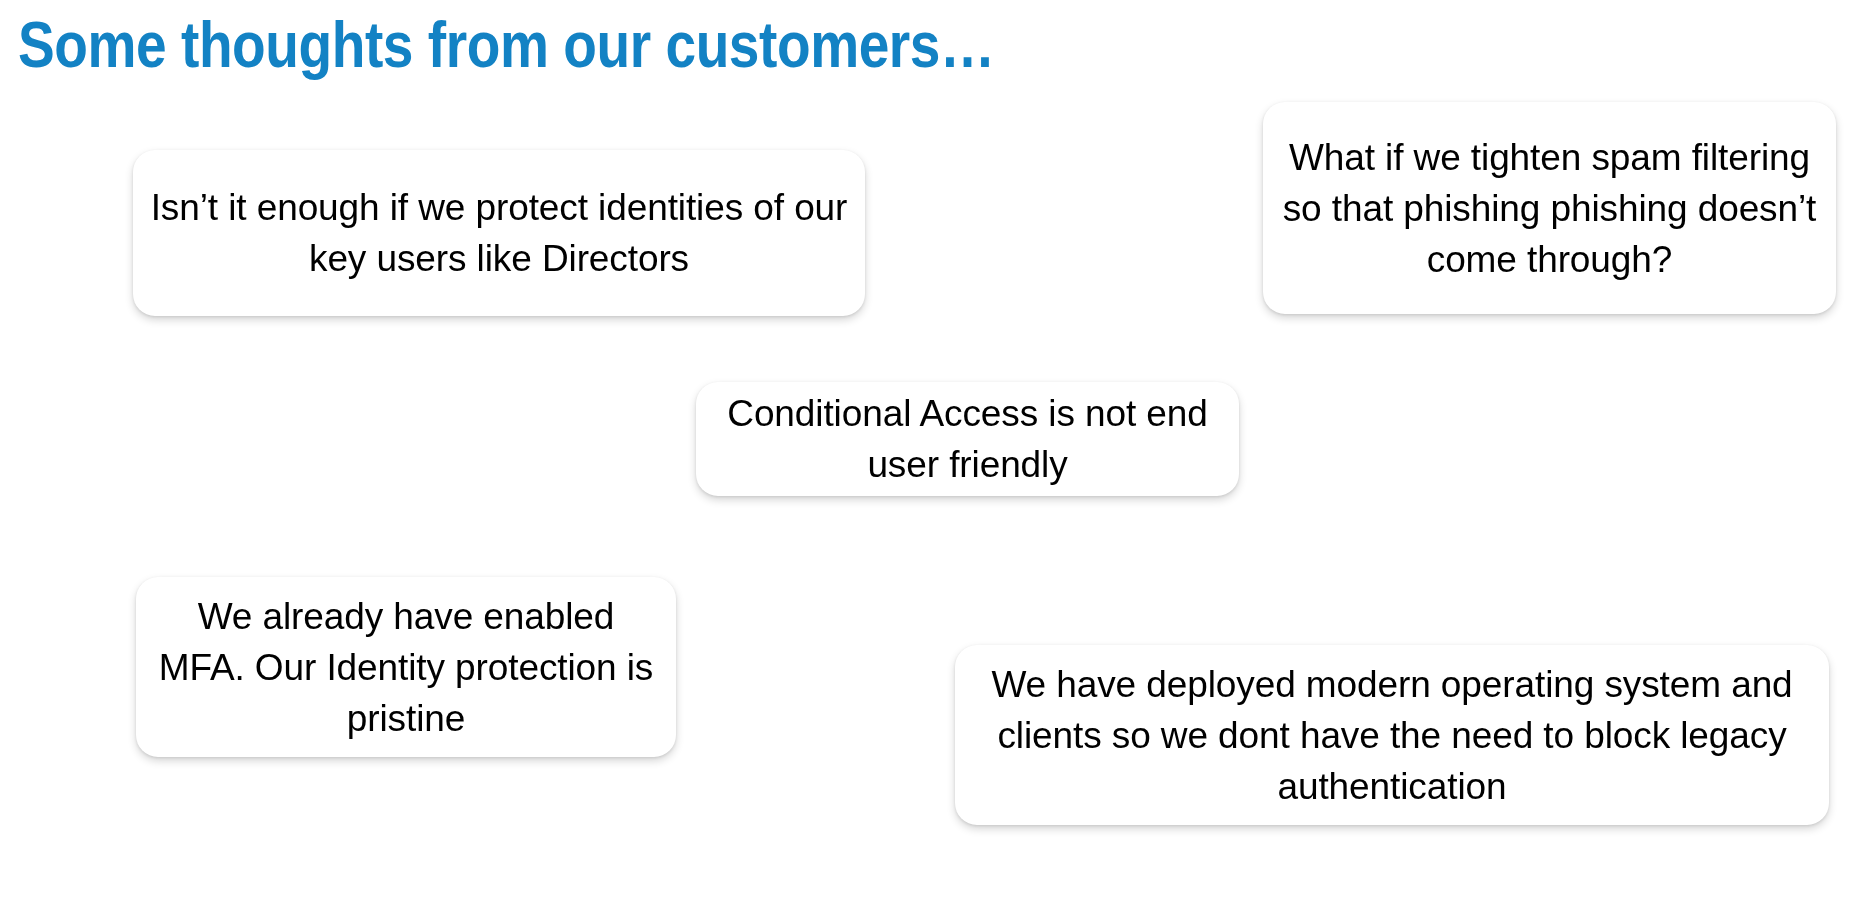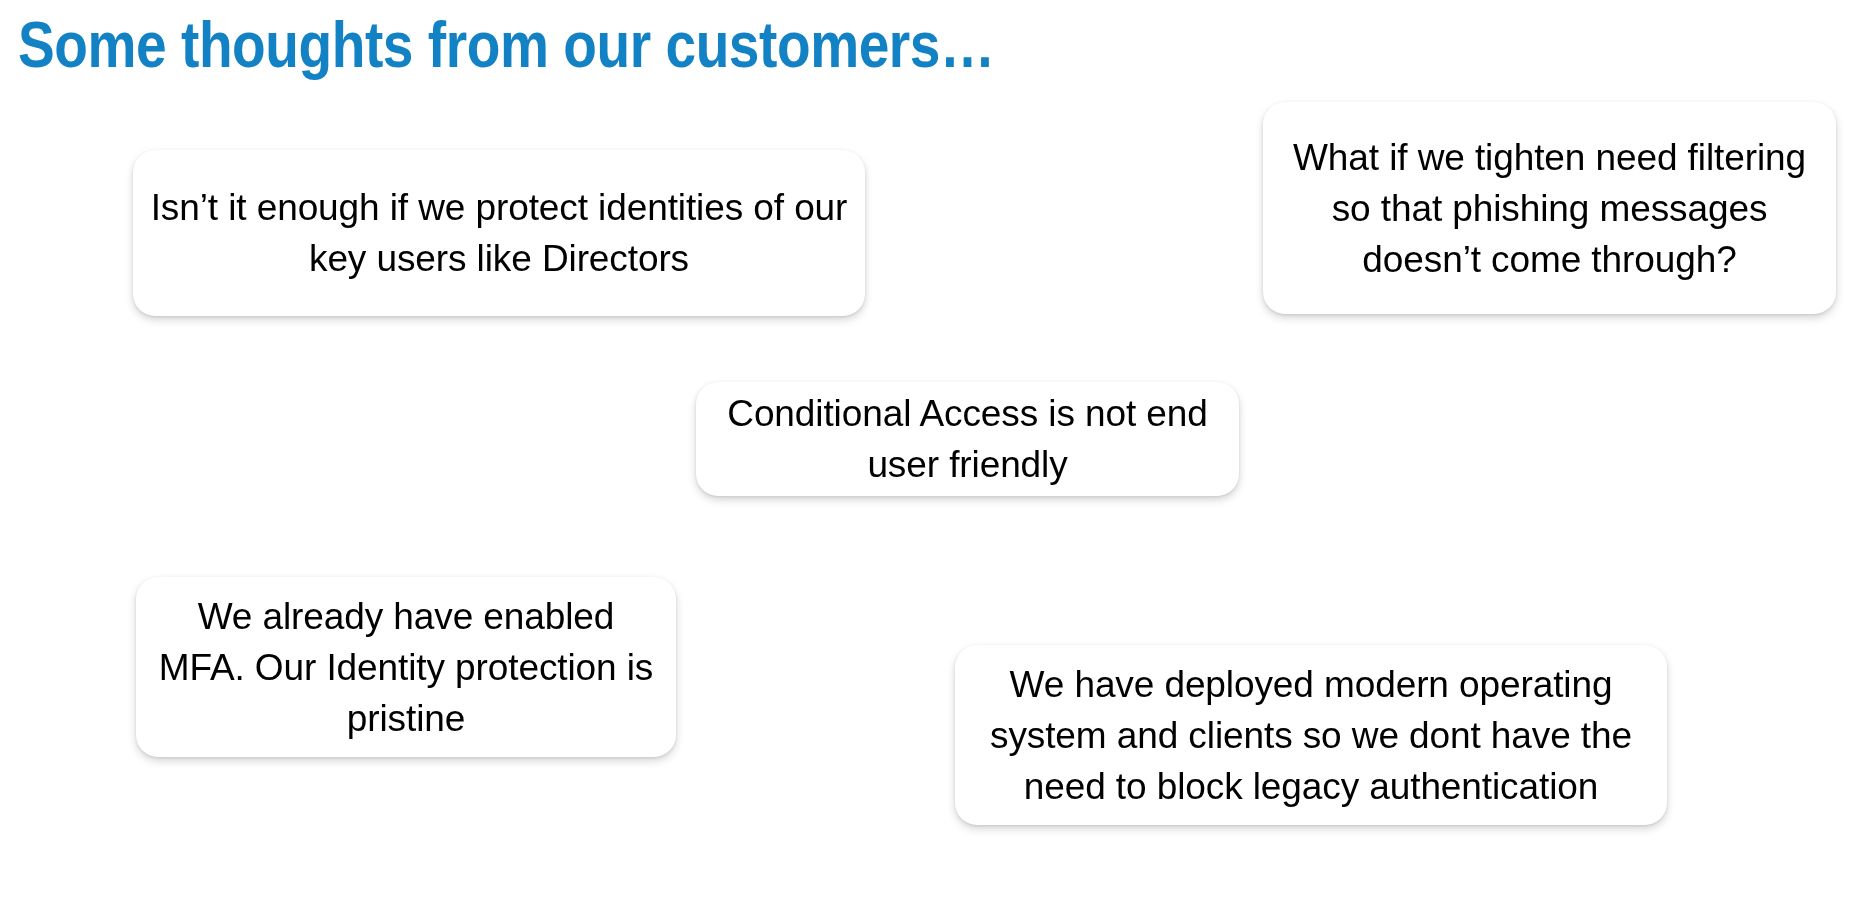--- a/index.html
+++ b/index.html
@@ -89,40 +89,40 @@
 
   #bubble-spam-filtering   { left: 1263px; top: 102px; width: 573px;  height: 212px; }
   #bubble-spam-filtering .bubble-tail { left: 120px; width: 190px; height: 38px; }
 
   #bubble-conditional-access { left: 696px; top: 382px; width: 543px; height: 114px; }
   #bubble-conditional-access .bubble-tail { left: 100px; width: 180px; height: 34px; }
 
   #bubble-mfa-identity     { left: 136px;  top: 577px; width: 540px;  height: 180px; }
   #bubble-mfa-identity .bubble-tail { left: 68px; width: 190px; height: 38px; }
 
-  #bubble-legacy-auth      { left: 955px;  top: 645px; width: 712px;  height: 180px; }
+  #bubble-legacy-auth      { left: 955px;  top: 645px; width: 874px;  height: 180px; }
   #bubble-legacy-auth .bubble-tail { left: 45px; width: 190px; height: 38px; }
 </style>
 </head>
 <body>
 
 <div id="slide">
 
   <div id="slide-title">Some thoughts from our customers…</div>
 
   <div class="bubble" id="bubble-key-users">
     <div class="bubble-body">
       <span class="bubble-text">Isn’t it enough if we protect identities of our key users like Directors</span>
     </div>
     <div class="bubble-tail"></div>
   </div>
 
   <div class="bubble" id="bubble-spam-filtering">
     <div class="bubble-body">
-      <span class="bubble-text">What if we tighten need filtering so that phishing messages doesn’t come through?</span>
+      <span class="bubble-text">What if we tighten spam filtering so that phishing phishing doesn’t come through?</span>
     </div>
     <div class="bubble-tail"></div>
   </div>
 
   <div class="bubble" id="bubble-conditional-access">
     <div class="bubble-body">
       <span class="bubble-text">Conditional Access is not end user friendly</span>
     </div>
     <div class="bubble-tail"></div>
   </div>

